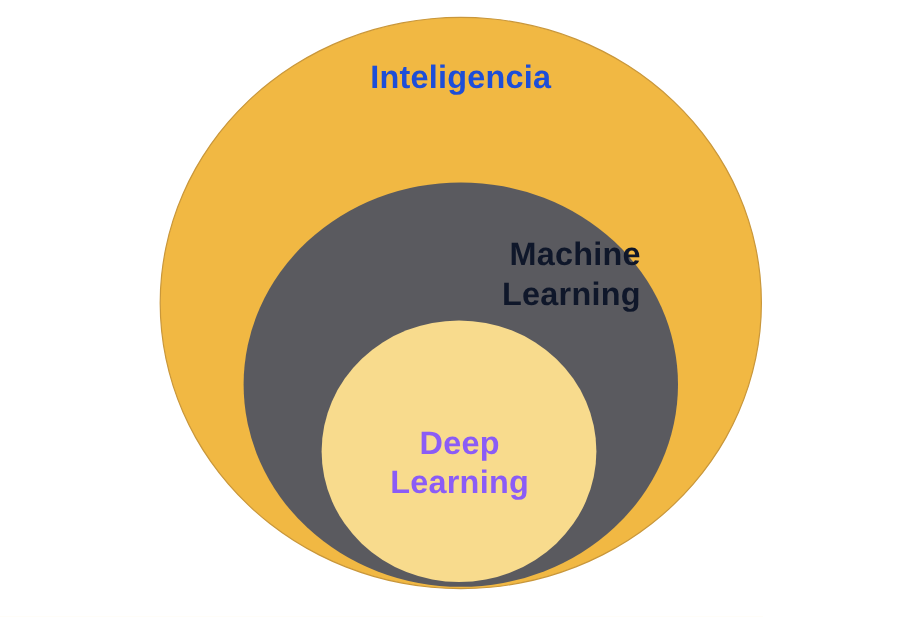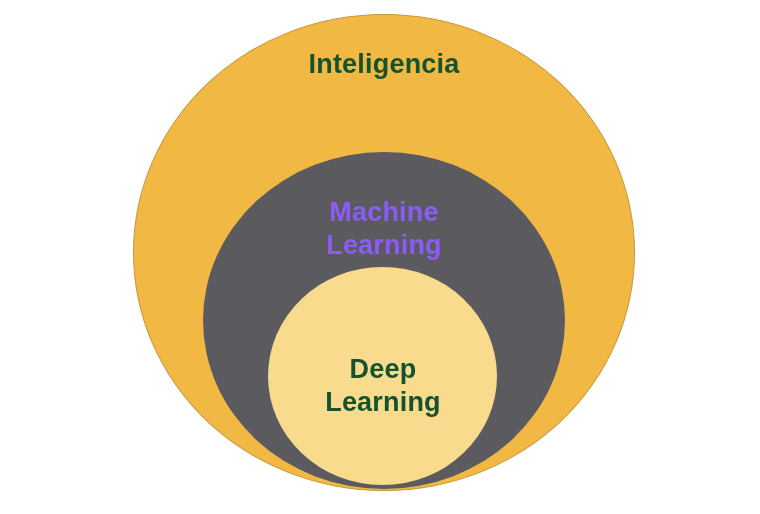--- a/index.html
+++ b/index.html
@@ -69,27 +69,27 @@
 <body>
 
 <div class="canvas" style="background-color: rgb(255, 255, 255);">
 
   <div class="ring ring-outer" style="background-color: rgb(241, 184, 67); border-color: rgb(201, 151, 59);"></div>
 
   <div class="ring ring-middle" style="background-color: rgb(90, 90, 95);"></div>
 
   <div class="ring ring-inner" style="background-color: rgb(248, 219, 141);"></div>
 
-  <div class="ring-label label-outer" style="color: #14532d;">
+  <div class="ring-label label-outer" style="color: #1d4ed8;">
     <span class="label-line">Inteligencia</span>
   </div>
 
-  <div class="ring-label label-middle" style="color: #8b5cf6;">
+  <div class="ring-label label-middle" style="color: #0f172a; text-align: right;">
     <span class="label-line">Machine</span>
     <span class="label-line">Learning</span>
   </div>
 
-  <div class="ring-label label-inner" style="color: #14532d;">
+  <div class="ring-label label-inner" style="color: #8b5cf6;">
     <span class="label-line">Deep</span>
     <span class="label-line">Learning</span>
   </div>
 
 </div>
 
 </body></html>

